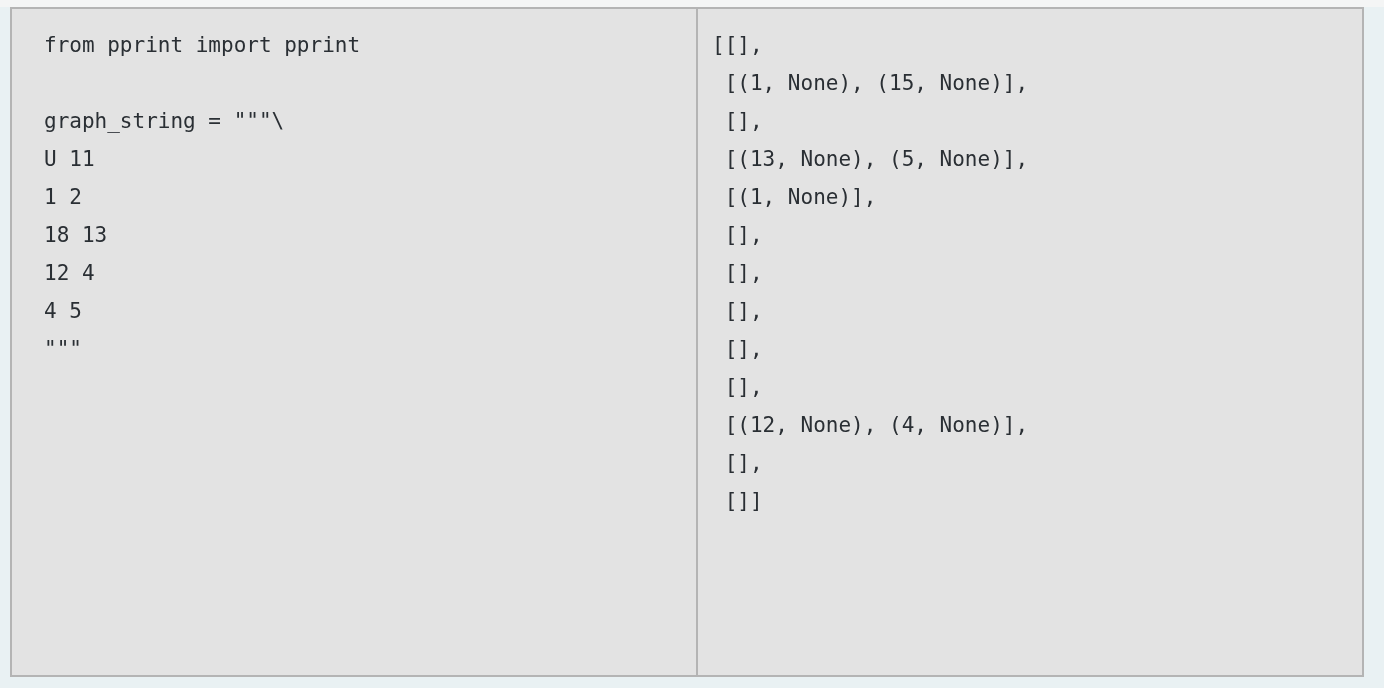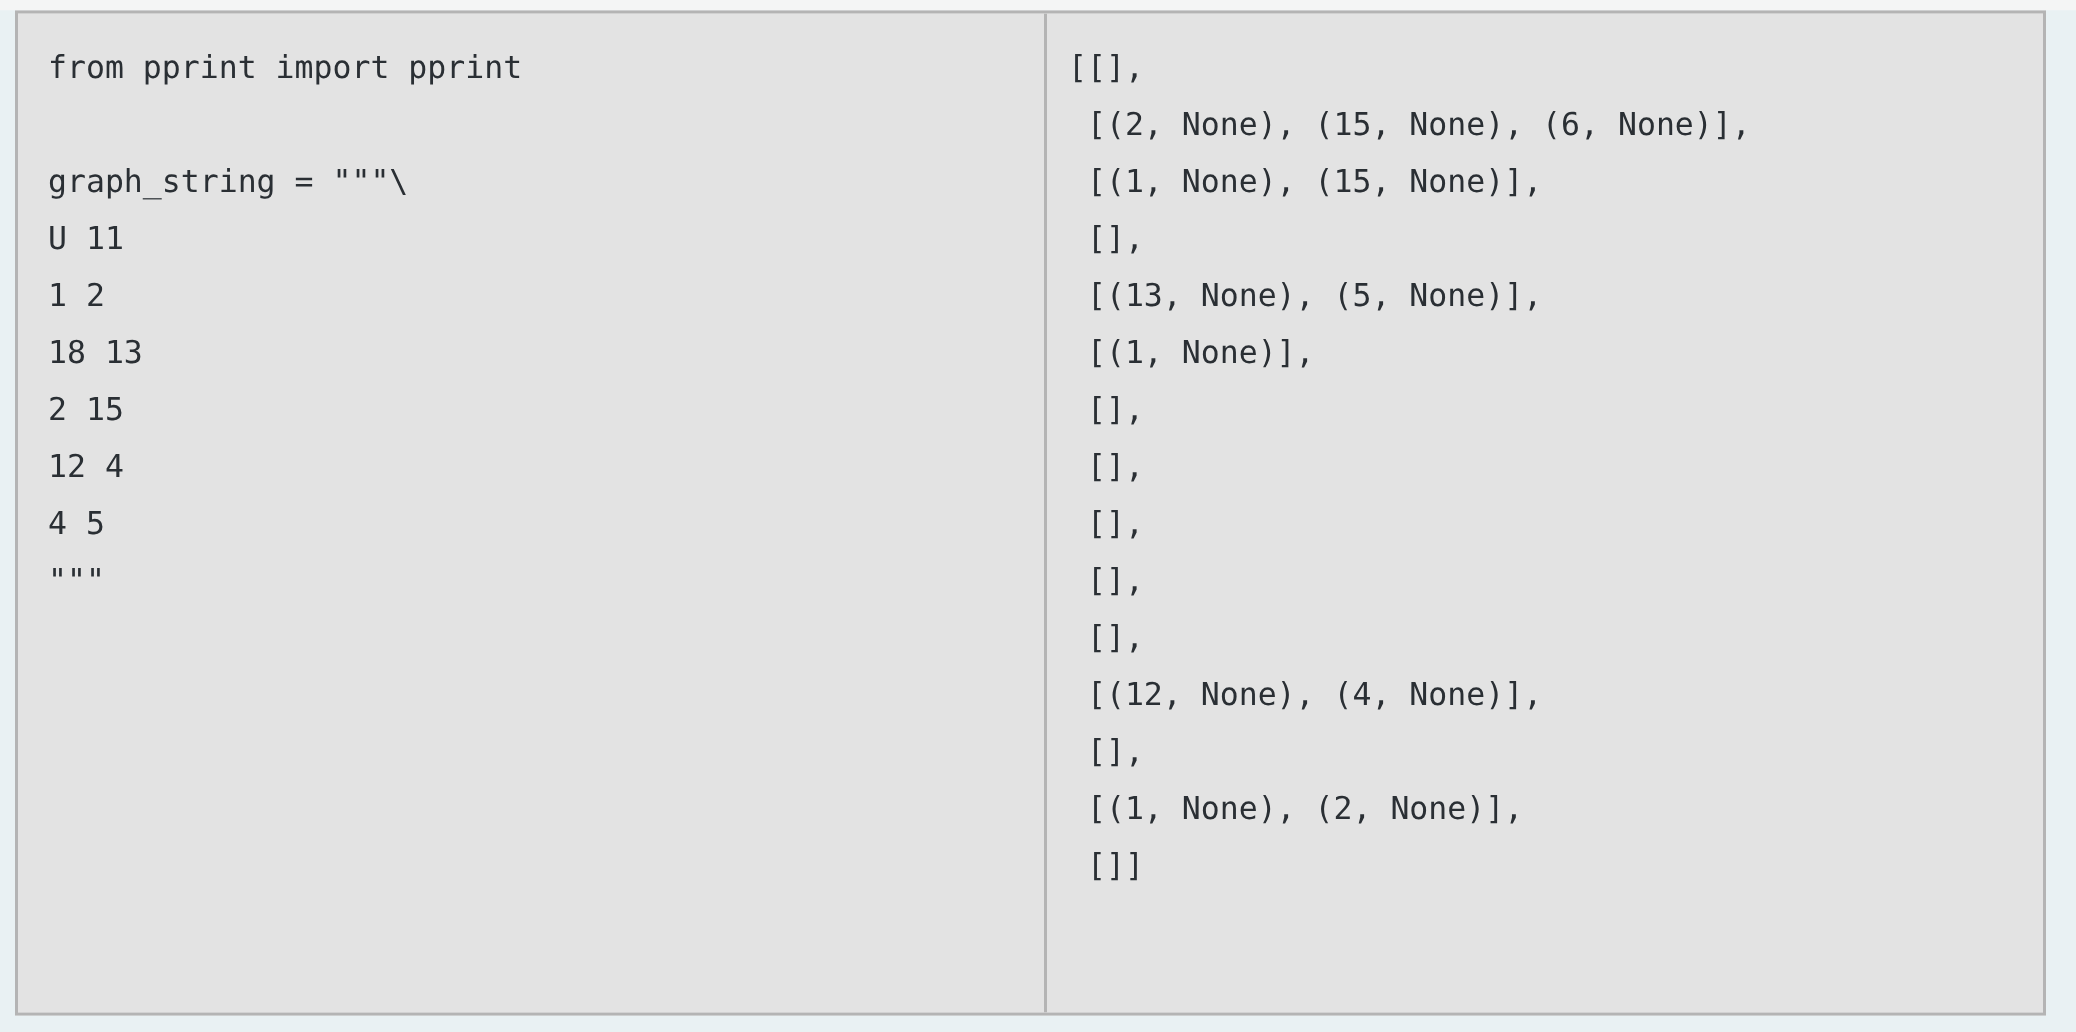--- a/index.html
+++ b/index.html
@@ -42,21 +42,21 @@
   .pane {
     box-sizing: border-box;
     background: #e3e3e3;
     overflow: hidden;
   }
 
   .pane-source {
     width: 686px;
     flex: 0 0 686px;
     border-right: 2px solid #b4b4b4;
-    padding: 17px 0 0 20px;
+    padding: 17px 0 0 32px;
   }
 
   .pane-output {
     flex: 1 1 auto;
     padding: 17px 0 0 14px;
   }
 
   .code-lines {
     margin: 0;
     padding: 0;
@@ -105,41 +105,38 @@
 <div class="code-frame">
 
   <div class="pane pane-source">
     <div class="code-lines">
         <span class="code-line">from pprint import pprint</span>
         <span class="code-line">&nbsp;</span>
         <span class="code-line">graph_string = """\</span>
         <span class="code-line">U 11</span>
         <span class="code-line">1 2</span>
         <span class="code-line">18 13</span>
-        <span class="code-line">2 15</span>
         <span class="code-line">12 4</span>
         <span class="code-line">4 5</span>
         <span class="code-line">"""</span>
         <span class="code-line">&nbsp;</span>
       </div>
   </div>
 
   <div class="pane pane-output">
     <div class="code-lines">
         <span class="code-line">[[],</span>
-        <span class="code-line"> [(2, None), (15, None), (6, None)],</span>
         <span class="code-line"> [(1, None), (15, None)],</span>
         <span class="code-line"> [],</span>
         <span class="code-line"> [(13, None), (5, None)],</span>
         <span class="code-line"> [(1, None)],</span>
         <span class="code-line"> [],</span>
         <span class="code-line"> [],</span>
         <span class="code-line"> [],</span>
         <span class="code-line"> [],</span>
         <span class="code-line"> [],</span>
         <span class="code-line"> [(12, None), (4, None)],</span>
         <span class="code-line"> [],</span>
-        <span class="code-line"> [(1, None), (2, None)],</span>
         <span class="code-line"> []]</span>
       </div>
   </div>
 
 </div>
 
 </body></html>

